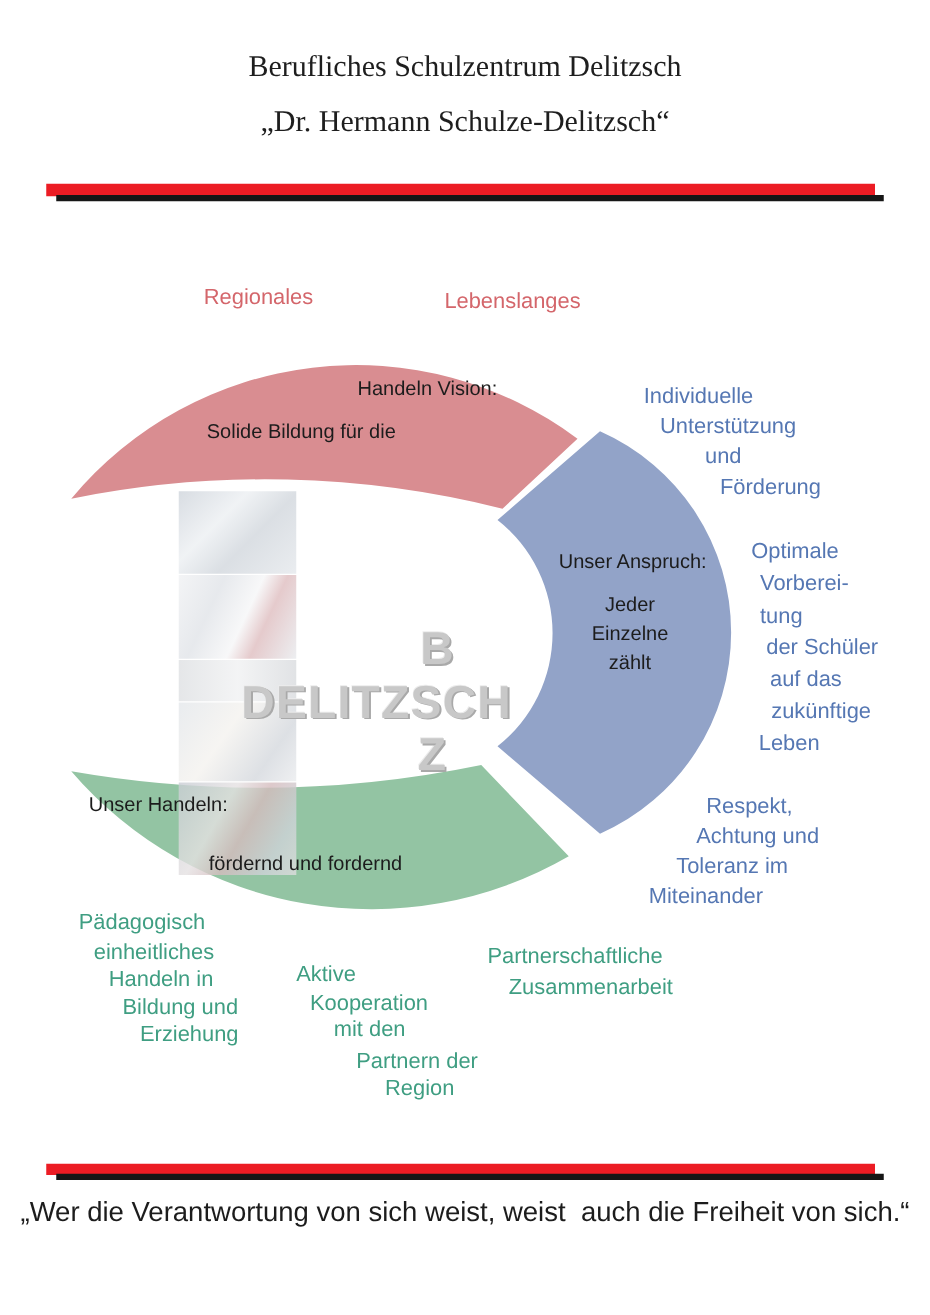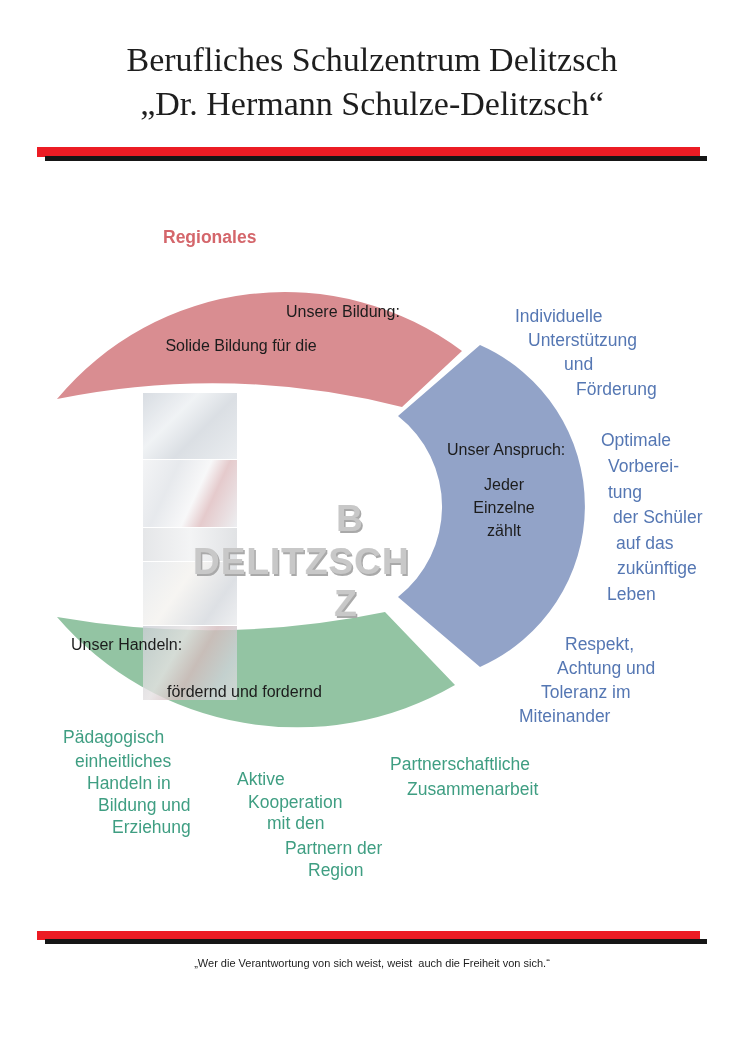--- a/index.html
+++ b/index.html
@@ -7,21 +7,21 @@
     position:relative; width:744px; height:1052px; margin:0 auto;
     background:#ffffff; overflow:hidden;
     font-family:"Liberation Sans", sans-serif;
     color:#1c1c1c;
   }
 
   
   .title-line {
     position:absolute; left:0; width:744px; text-align:center;
     font-family:"Liberation Serif", serif; font-weight:normal;
-    font-size:34px; color:#1e1e1e; white-space:nowrap;
+    font-size:24px; color:#1e1e1e; white-space:nowrap;
   }
 
   
   .bar-red   { position:absolute; background:var(--bar-red); }
   .bar-black { position:absolute; background:var(--bar-black); }
 
   
   .arc-svg { position:absolute; left:0; top:0; }
 
   
@@ -33,32 +33,32 @@
 
   
   .wm {
     position:absolute; font-weight:bold; color:var(--watermark-gray);
     text-shadow:1.5px 1.5px 0 #a9a9a9, -0.5px -0.5px 0 #ececec;
     font-size:37px; white-space:nowrap; letter-spacing:1px;
   }
 
   
   .lbl { position:absolute; white-space:nowrap; font-size:17.5px; }
-  .lbl-red   { color:var(--label-red);font-weight:bold; }
+  .lbl-red   { color:var(--label-red); }
   .lbl-blue  { color:var(--label-blue); }
   .lbl-green { color:var(--label-green); }
   .arc-text  { position:absolute; color:var(--text-black); font-size:16px; white-space:nowrap; }
   .center-block { position:absolute; text-align:center; }
   .center-block .line { line-height:23px; }
   .lh24 .line { line-height:24px; }
 
   
   .footer-text {
     position:absolute; left:0; width:744px; text-align:center;
-    color:var(--text-black); font-size:11px; white-space:pre;
+    color:var(--text-black); font-size:22px; white-space:pre;
   }
 </style>
 </head>
 <body>
 
 <div class="page" style="--bar-red: #ec1c24; --bar-black: #161616; --arc-red: #d98d91; --arc-blue: #92a3c8; --arc-green: #93c4a3; --label-red: #d4666b; --label-blue: #5577b3; --label-green: #3f9e82; --watermark-gray: #c8c8c8; --text-black: #1c1c1c;">
 
   <div class="title-line" style="top:41px">Berufliches Schulzentrum Delitzsch</div>
   <div class="title-line" style="top:85px">„Dr. Hermann Schulze-Delitzsch“</div>
 
@@ -76,37 +76,38 @@
     <div class="photo-band" style="height:67px; background:linear-gradient(115deg,#d8dbe0 0%,#aeb6c2 30%,#e6e7ea 55%,#a84f55 70%,#c2c8d0 100%)"></div>
     <div class="photo-band" style="height:33px; background:linear-gradient(90deg,#a8adb4 0%,#d8dadd 50%,#9aa0a8 100%)"></div>
     <div class="photo-band" style="height:63px; background:linear-gradient(125deg,#b6bfc9 0%,#e2ddd4 40%,#8e98a6 75%,#c8ccd2 100%)"></div>
     <div class="photo-band" style="height:74px; background:linear-gradient(120deg,#6f7a8c 0%,#b9afb2 35%,#8d4a50 55%,#7d8898 80%,#a8a4a8 100%)"></div>
   </div>
 
   <div class="wm" style="left:330px; top:498px; width:40px; text-align:center">B</div>
   <div class="wm" style="left:193px; top:541px">DELITZSCH</div>
   <div class="wm" style="left:326px; top:583px; width:40px; text-align:center">Z</div>
 
-  <div class="arc-text" style="left:286px; top:303px">Unsere Bildung:</div>
+  <div class="arc-text" style="left:286px; top:303px">Handeln Vision:</div>
   <div class="center-block arc-text" style="left:156px; top:334px; width:170px">
     <div class="line">Solide Bildung für die</div>
   </div>
 
   <div class="arc-text" style="left:447px; top:441px">Unser Anspruch:</div>
   <div class="center-block arc-text" style="left:452px; top:473px; width:104px">
     <div class="line">Jeder</div>
     <div class="line">Einzelne</div>
     <div class="line">zählt</div>
   </div>
 
   <div class="arc-text" style="left:71px; top:636px">Unser Handeln:</div>
   <div class="arc-text" style="left:167px; top:683px">fördernd und fordernd</div>
 
   <div class="lbl lbl-red" style="left:163px; top:227px">Regionales</div>
   <div class="center-block lh24 lbl-red" style="left:340px; top:228px; width:140px; font-size:17.5px">
+    <div class="line">Lebenslanges</div>
   </div>
 
   <div class="lbl lbl-blue" style="left:515px; top:306px">Individuelle</div>
   <div class="lbl lbl-blue" style="left:528px; top:330px">Unterstützung</div>
   <div class="lbl lbl-blue" style="left:564px; top:354px">und</div>
   <div class="lbl lbl-blue" style="left:576px; top:379px">Förderung</div>
 
   <div class="lbl lbl-blue" style="left:601px; top:430px">Optimale</div>
   <div class="lbl lbl-blue" style="left:608px; top:456px">Vorberei-</div>
   <div class="lbl lbl-blue" style="left:608px; top:482px">tung</div>

